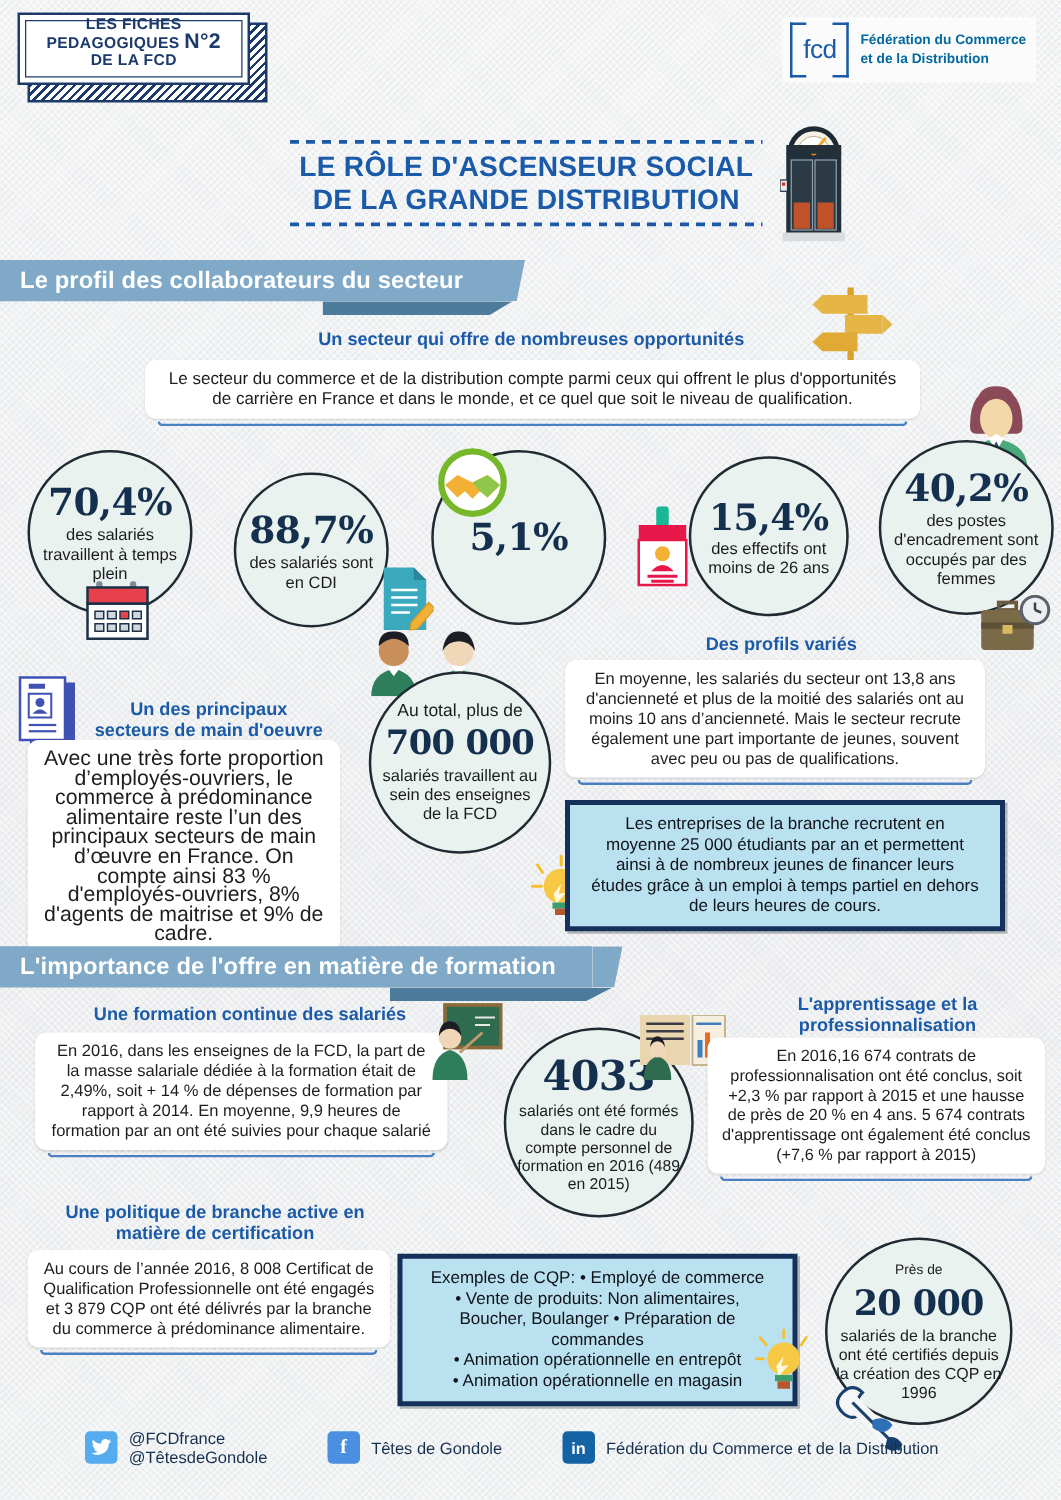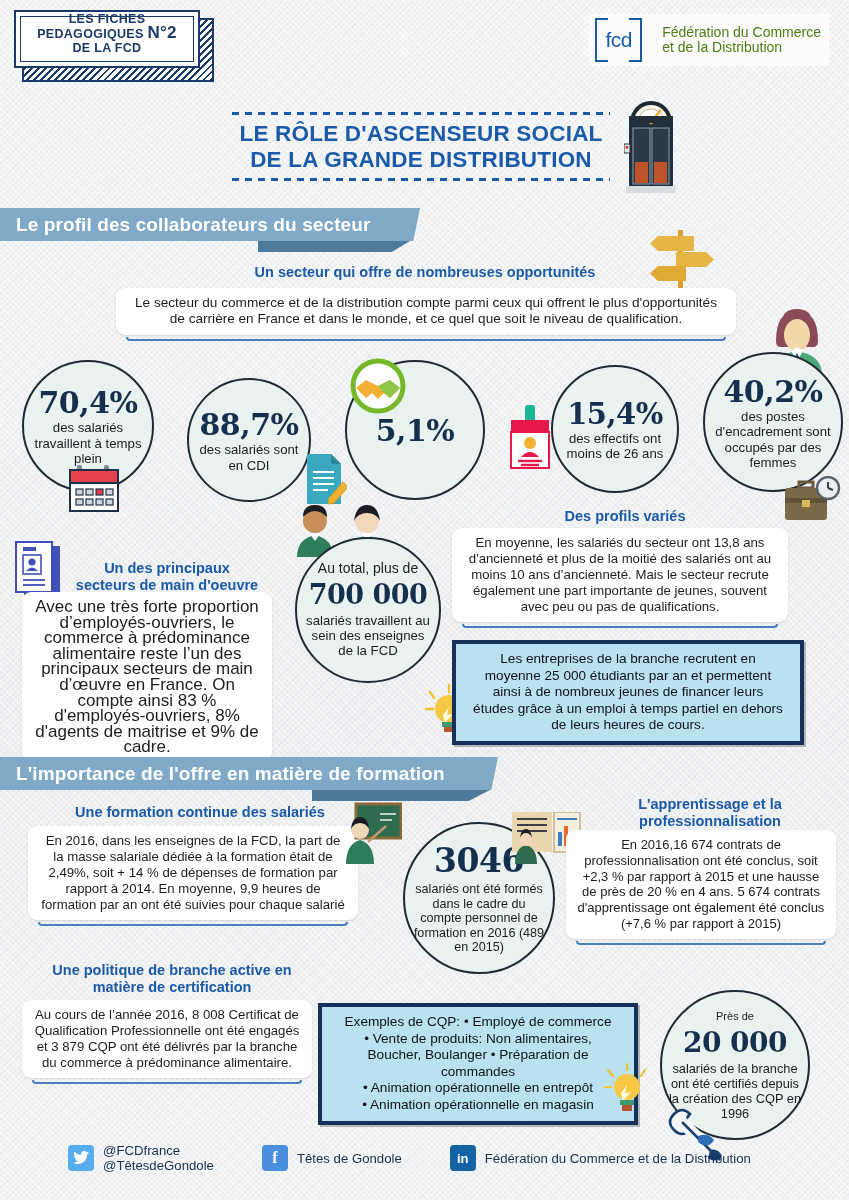--- a/index.html
+++ b/index.html
@@ -45,28 +45,28 @@
   #badge-text {
     position: relative; z-index: 2; text-align: center;
     color: #1b3a6b; font-weight: bold; font-size: 12.5px; line-height: 14px;
     letter-spacing: .3px;
   }
   #badge-text .l1, #badge-text .l3 { display: block; }
   #badge-text .mid { display: block; white-space: nowrap; }
   #badge-num { font-size: 17px; }
 
   
-  #logo-wrap { right: 20px; top: 14px; height: 52px; display: flex; align-items: center; gap: 20px;
+  #logo-wrap { right: 20px; top: 14px; height: 52px; display: flex; align-items: center; gap: 9px;
                background: #fbfbfb; padding: 3px 8px 3px 6px; }
   #logo-mark { position: relative; width: 47px; height: 44px; display: flex; align-items: center; justify-content: center; }
   #logo-mark .br { position: absolute; width: 13px; height: 44px; }
   #logo-mark .br.lft { left: 0; border: 2.6px solid #1a5aa8; border-right: none; }
   #logo-mark .br.rgt { right: 0; border: 2.6px solid #1a5aa8; border-left: none; }
   #logo-fcd { font-size: 21px; color: #1a5aa8; font-weight: 500; letter-spacing: -.5px; }
-  #logo-name { color: #4d7c0f; font-size: 14px; line-height: 15px; font-weight: 400; }
+  #logo-name { color: #0369a1; font-size: 11px; line-height: 15px; font-weight: 700; }
 
   
   #title-block { left: 232px; top: 112px; width: 378px; }
   #title-block .dash { height: 3px;
     background: repeating-linear-gradient(90deg,#1a5aa8 0 7px, transparent 7px 13px); }
   #title-text { color: #1a5aa8; font-size: 22.5px; font-weight: bold; line-height: 26px;
     letter-spacing: .2px; text-align: center; padding: 6px 0 5px; white-space: pre-line; }
 
   
   #elevator { left: 624px; top: 100px; width: 54px; height: 94px; }
@@ -379,21 +379,21 @@
     <rect x="16" y="2" width="45" height="34" fill="#2f6b4f" stroke="#8a6a3a" stroke-width="3"></rect>
     <line x1="40" y1="12" x2="56" y2="12" stroke="#e8e8e8" stroke-width="1.6"></line>
     <line x1="40" y1="18" x2="52" y2="18" stroke="#e8e8e8" stroke-width="1.6"></line>
     <path d="M6 62 q0 -20 14 -24 q14 4 14 24Z" fill="#2e7d5b"></path>
     <circle cx="20" cy="28" r="9" fill="#f0d7b8"></circle>
     <path d="M11 27 q1 -12 9 -12 q8 0 9 12 q-3 -6 -9 -6 q-6 0 -9 6Z" fill="#1d1d26"></path>
     <line x1="28" y1="40" x2="46" y2="24" stroke="#c19a6b" stroke-width="2.4"></line>
   </svg>
 
   <div class="circ" style="left:403px;top:822px;width:152px;height:152px;">
-    <span class="big" style="font-size:33px;margin-bottom:2px;">3046</span>
+    <span class="big" style="font-size:33px;margin-bottom:2px;">4033</span>
     <span class="sml" style="font-size:12.6px;line-height:14.6px;">salariés ont été formés dans le cadre du compte personnel de formation en 2016  (489 en 2015)</span>
   </div>
 
   <svg class="abs" style="left:512px;top:812px;" width="70" height="52" viewBox="0 0 70 52">
     <rect x="0" y="0" width="40" height="40" fill="#e9d5ae"></rect>
     <g stroke="#3c3c46" stroke-width="2">
       <line x1="5" y1="7" x2="35" y2="7"></line>
         <line x1="5" y1="13" x2="35" y2="13"></line>
       <line x1="5" y1="19" x2="35" y2="19"></line>
     </g>

